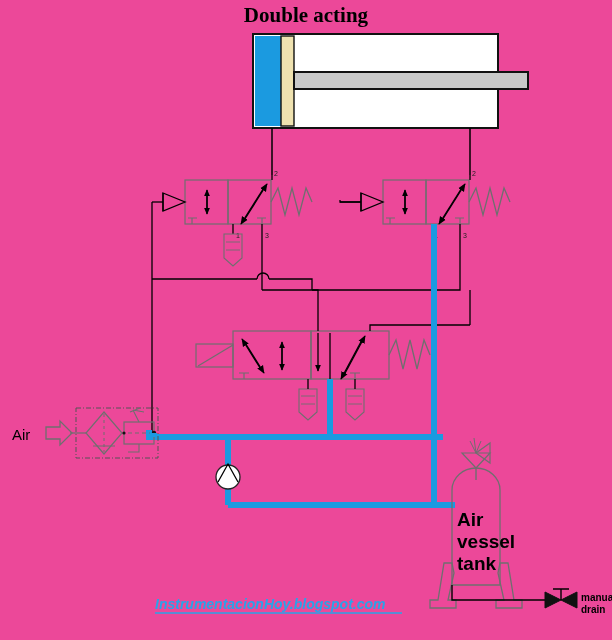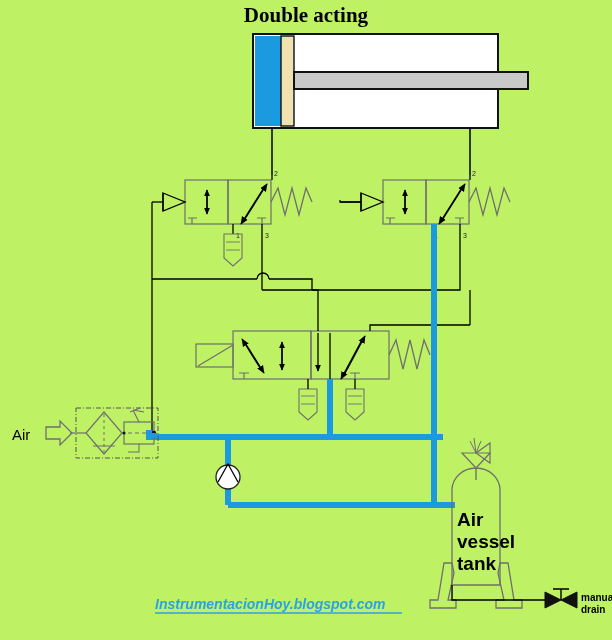--- a/index.html
+++ b/index.html
@@ -1,19 +1,19 @@
 <!DOCTYPE html>
 <html><head>
 <meta charset="utf-8">
 <title>Double acting pneumatic circuit</title>
 <style>
   html,body{margin:0;padding:0;background:#ffffff;}
   body{width:612px;height:640px;overflow:hidden;
        font-family:"Liberation Sans",sans-serif;}
-  #stage{position:relative;width:612px;height:640px;background:#bef264;}
+  #stage{position:relative;width:612px;height:640px;background:#ec4899;}
   svg#diagram{position:absolute;left:0;top:0;width:612px;height:640px;display:block;}
 
   
   .title-text{font-family:"Liberation Serif",serif;font-weight:bold;font-size:21px;fill:#000;}
   .air-label{font-family:"Liberation Sans",sans-serif;font-size:15px;fill:#000;}
   .tank-label{font-family:"Liberation Sans",sans-serif;font-weight:bold;font-size:19px;fill:#000;}
   .drain-label{font-family:"Liberation Sans",sans-serif;font-weight:bold;font-size:10px;fill:#000;}
   .port-label{font-family:"Liberation Sans",sans-serif;font-size:7px;fill:#222;}
   .wm-text{font-family:"Liberation Sans",sans-serif;font-weight:bold;font-style:italic;
            font-size:14px;fill:#29a3e8;}

